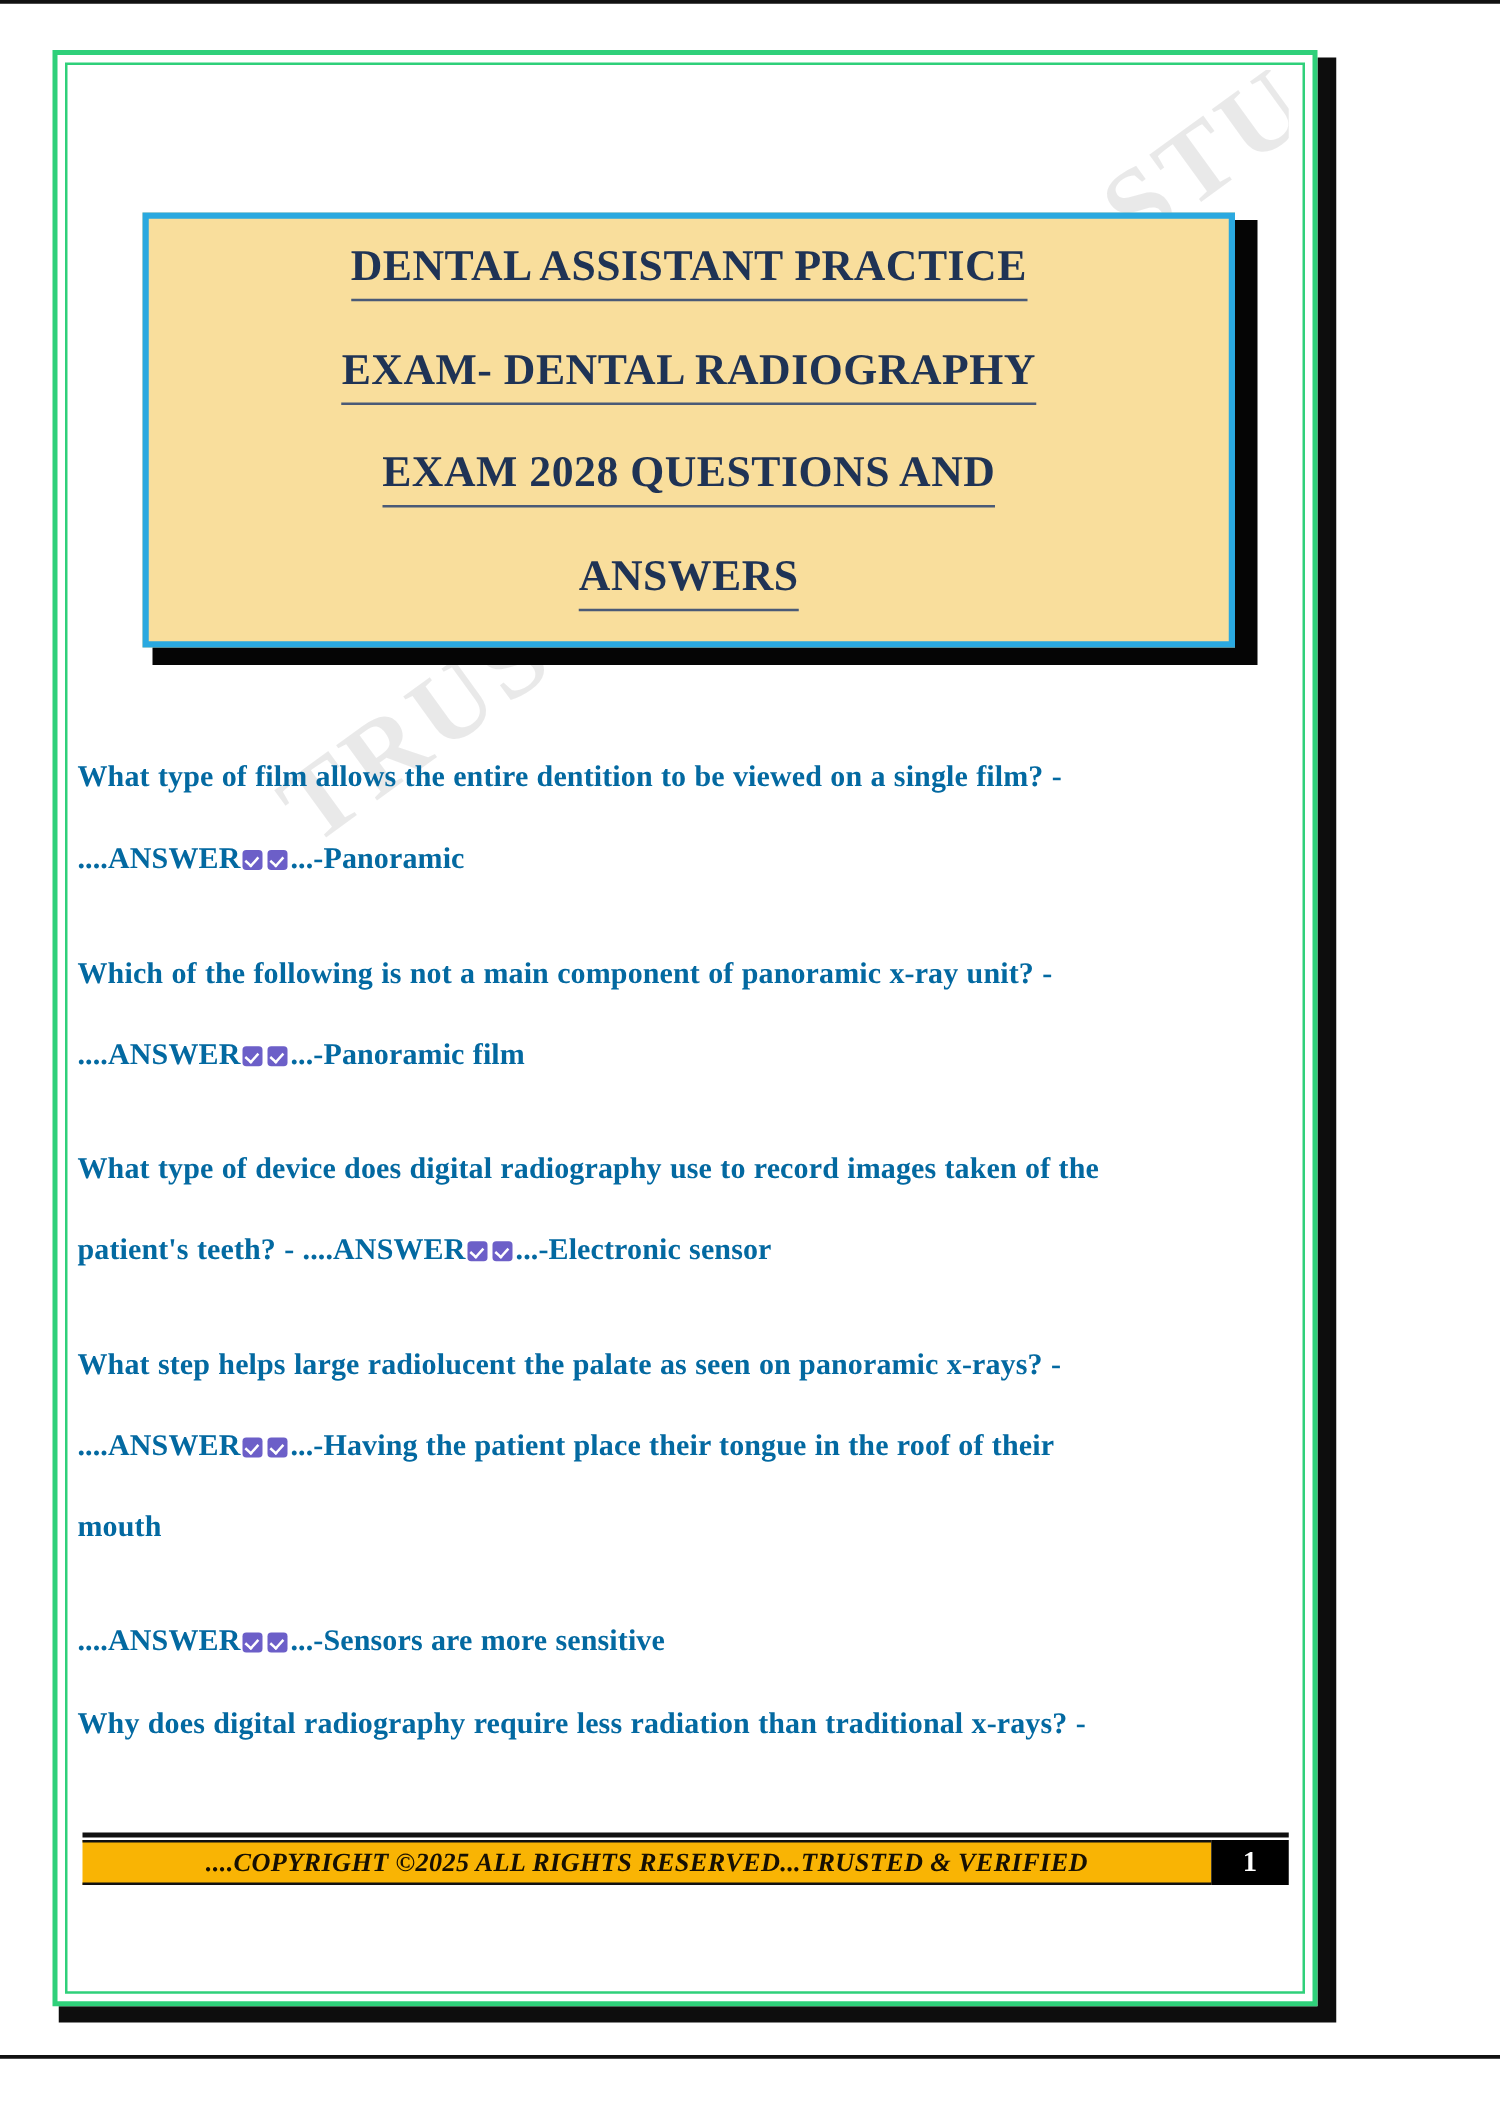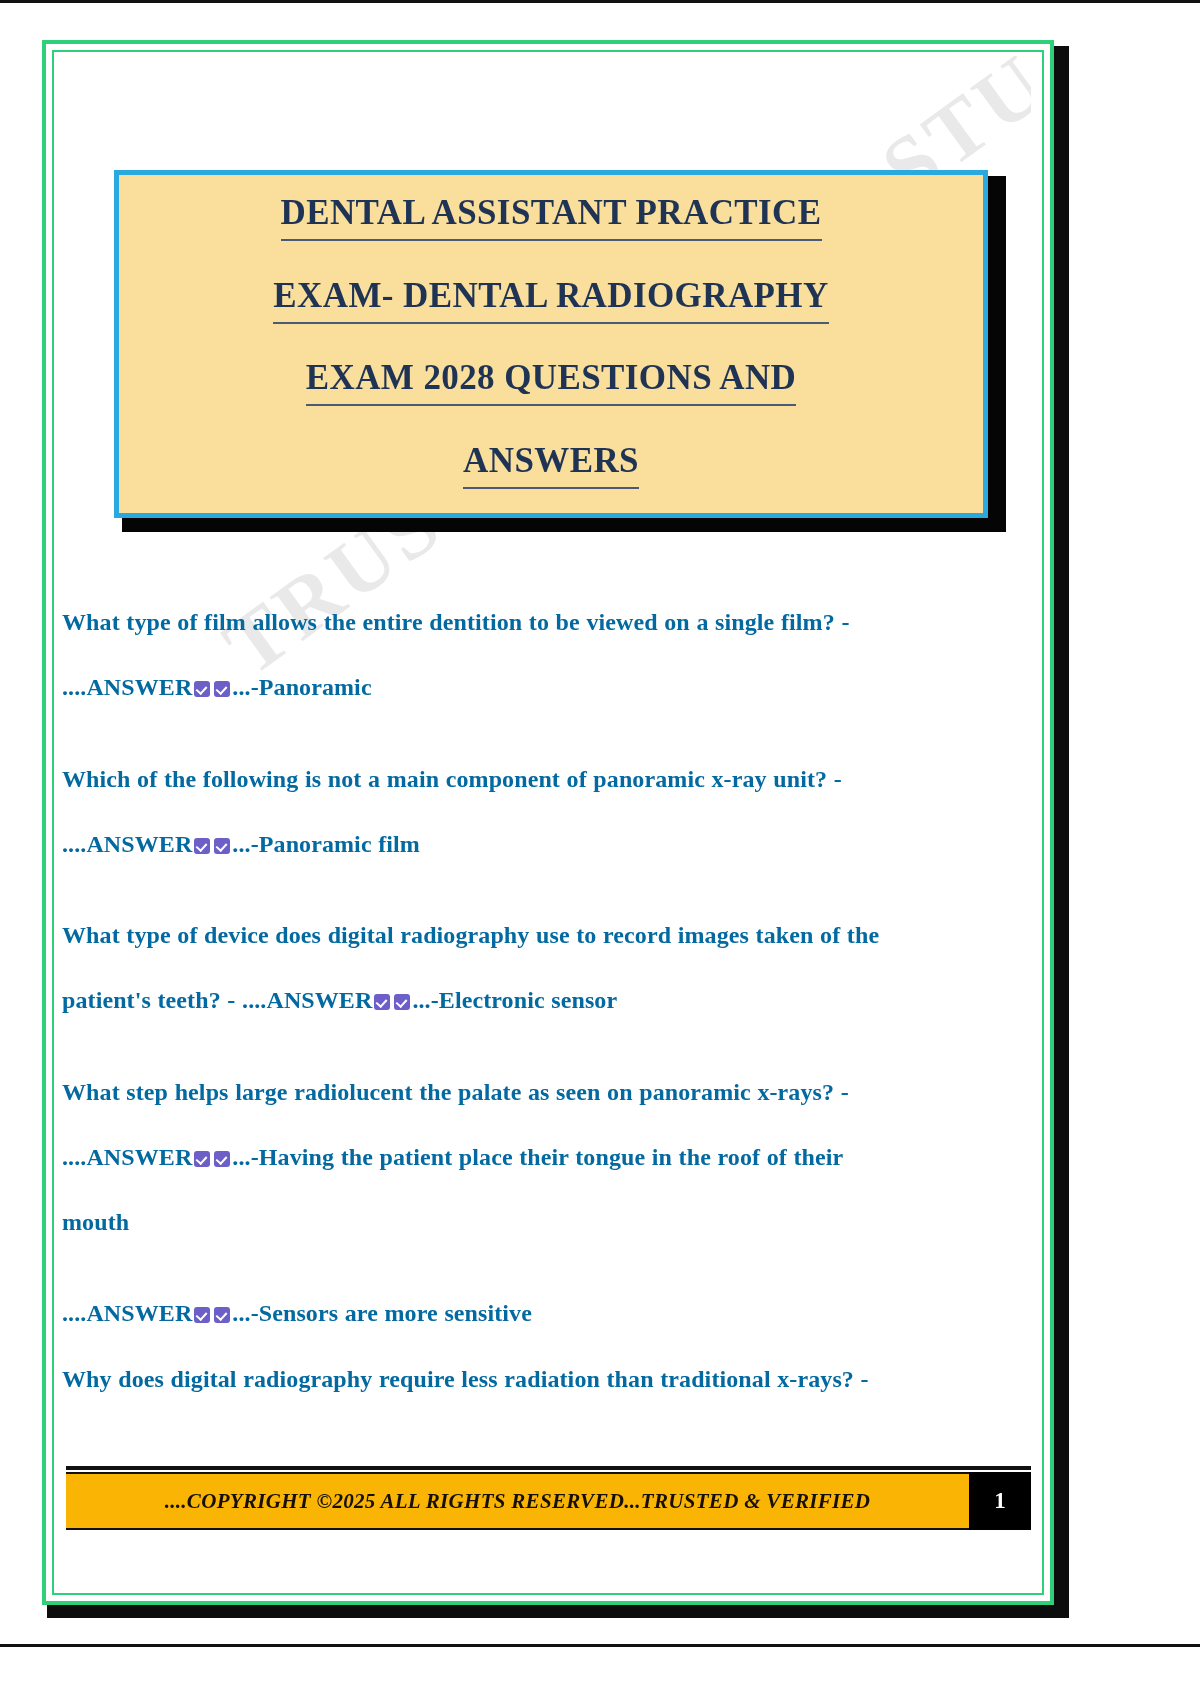--- a/index.html
+++ b/index.html
@@ -176,21 +176,21 @@
     width: 965px;
     height: 4px;
     background: #111111;
     z-index: 6;
   }
   .footer-wrap {
     position: absolute;
     left: 66px;
     top: 1472px;
     width: 965px;
-    height: 58px;
+    height: 36px;
     z-index: 6;
     display: flex;
     align-items: stretch;
   }
   .footer-bar {
     flex: 1 1 auto;
     background: #f9b404;
     border-top: 2px solid #111111;
     border-bottom: 2px solid #111111;
     display: flex;

